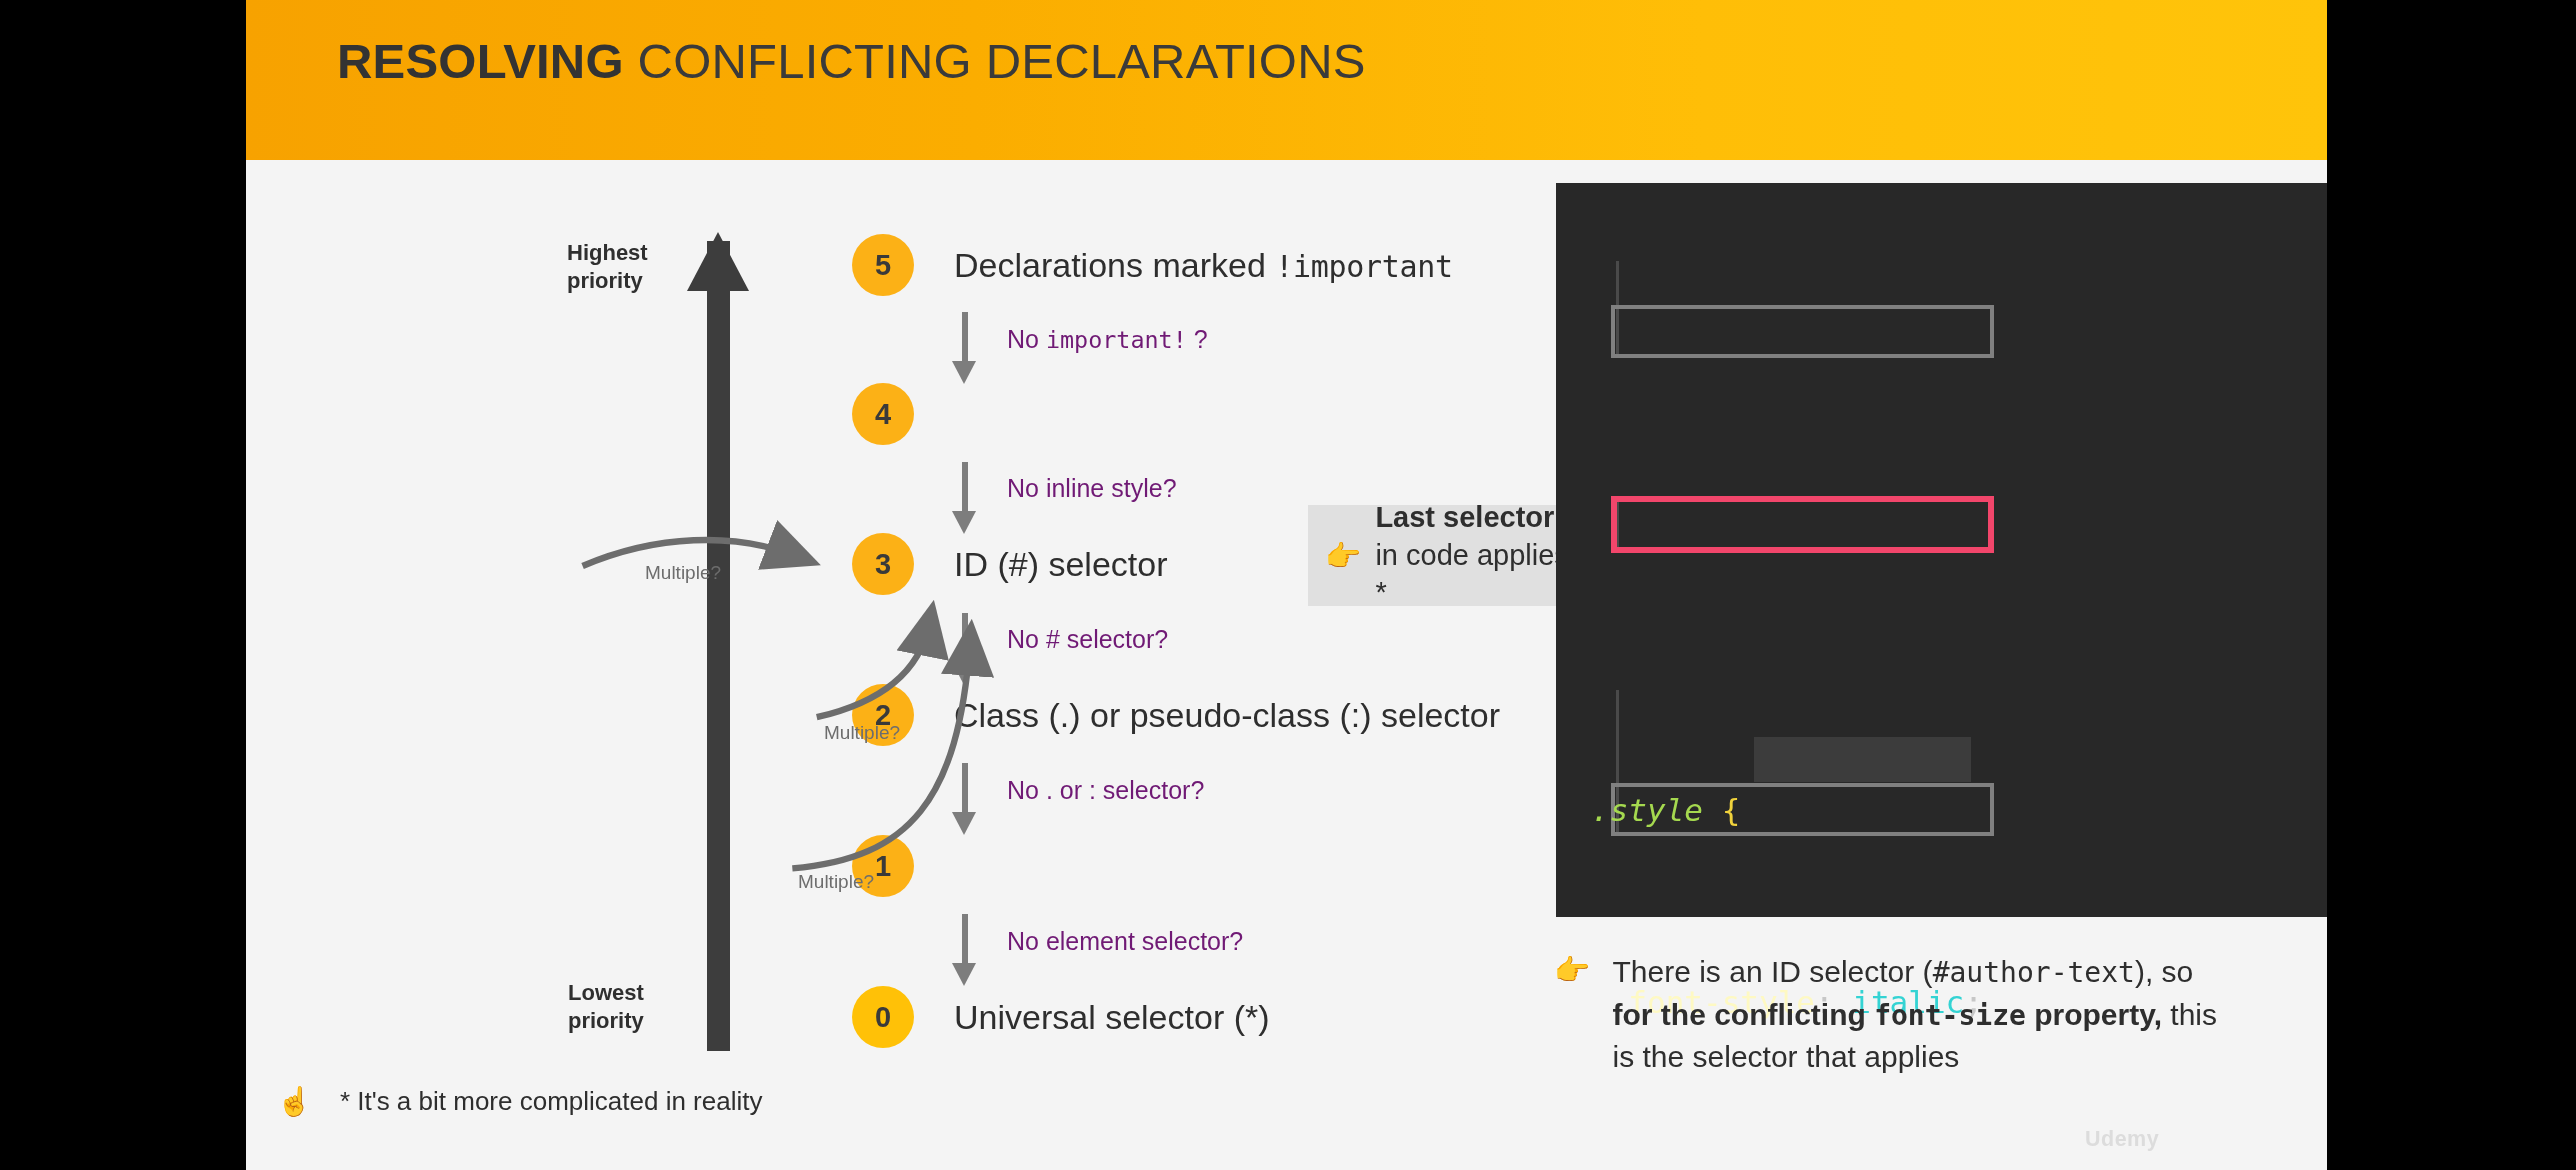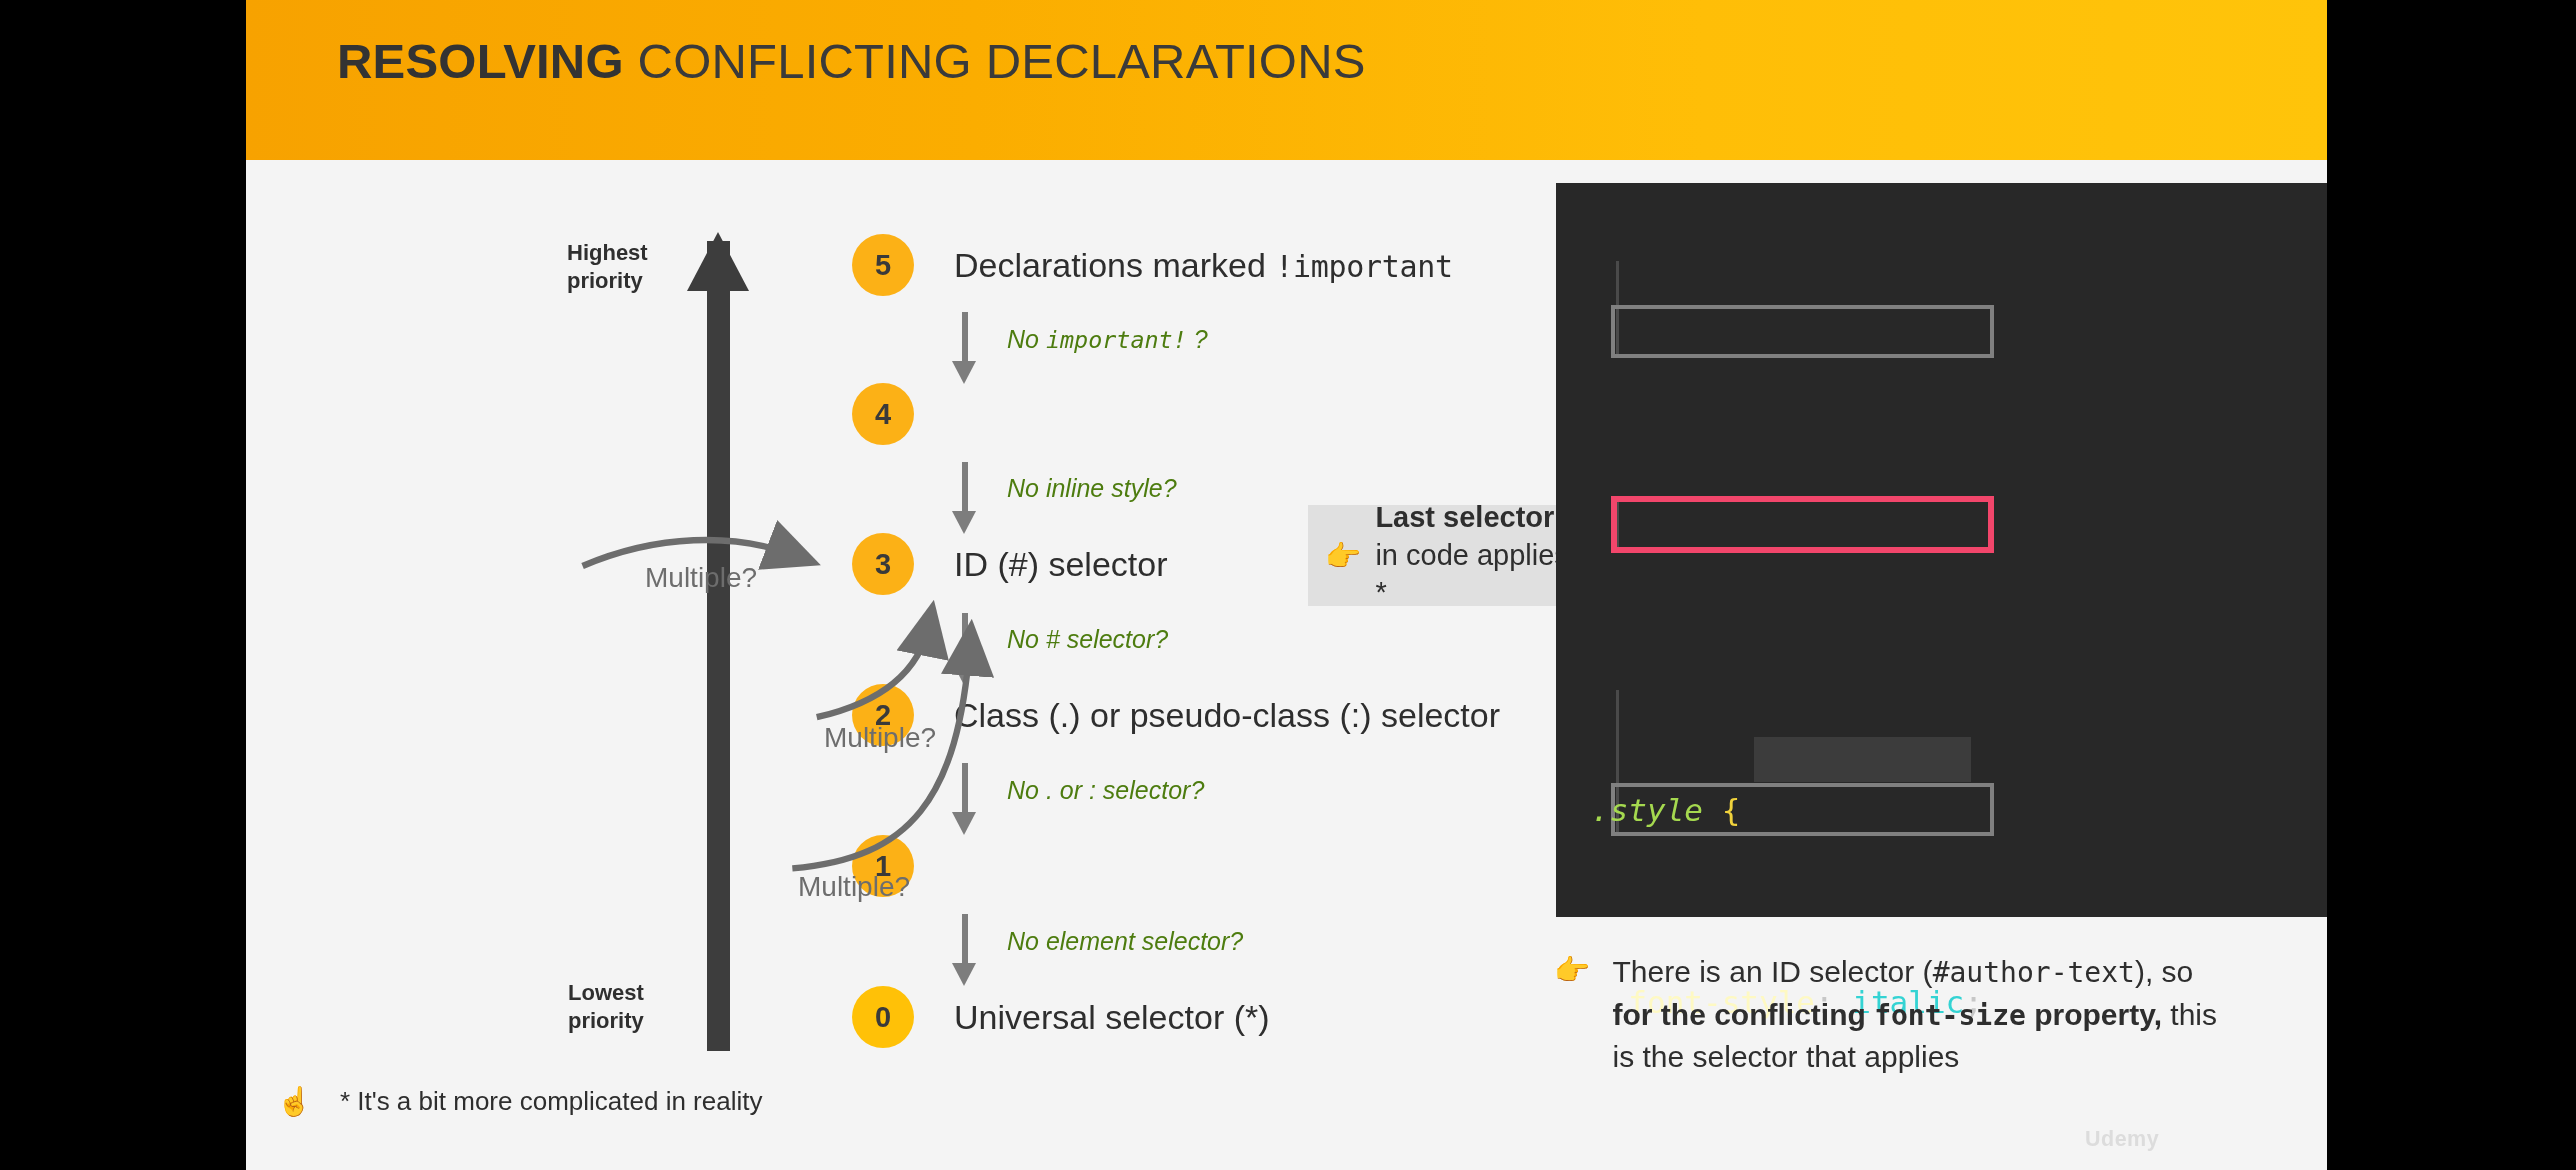--- a/index.html
+++ b/index.html
@@ -33,26 +33,26 @@
   .badge.b0{background:#ffc107;}
   .row-label{margin-left:40px;font-size:34px;color:#2e2e2e;font-weight:400;white-space:nowrap;line-height:1;}
   .row-label .mono{font-family:"DejaVu Sans Mono",monospace;font-size:30px;letter-spacing:-0.3px;}
 
   
   .down{position:absolute;width:0;height:0;}
   .down .shaft{position:absolute;left:9.8px;top:0;width:5.9px;height:55px;background:#7d7d7d;}
   .down .tip{position:absolute;left:0;top:49px;width:0;height:0;
              border-left:12.7px solid transparent;border-right:12.7px solid transparent;
              border-top:23.4px solid #7d7d7d;}
-  .down-cap{position:absolute;font-size:25px;color:#4d7c0f;white-space:nowrap;font-style:italic;}
+  .down-cap{position:absolute;font-size:25px;color:#701a75;white-space:nowrap;}
   .down-cap .mono{font-family:"DejaVu Sans Mono",monospace;font-size:23.4px;}
 
   
   .curves{position:absolute;left:0;top:0;width:2081px;height:1171px;pointer-events:none;}
-  .mult{position:absolute;font-size:28px;color:#6d6d6d;white-space:nowrap;}
+  .mult{position:absolute;font-size:19px;color:#6d6d6d;white-space:nowrap;}
 
   
   .callout{position:absolute;left:1062px;top:505px;width:283px;height:101px;background:#e0e0e0;
            display:flex;align-items:center;padding:0 15.6px 0 17.6px;box-sizing:border-box;}
   .callout .hand{font-size:29px;margin-right:13.7px;flex:0 0 auto;}
   .callout .txt{font-size:29px;color:#2e2e2e;line-height:1.3;}
   .callout .txt b{font-weight:700;}
 
   
   .footnote{position:absolute;left:31px;top:1085px;display:flex;align-items:center;}

